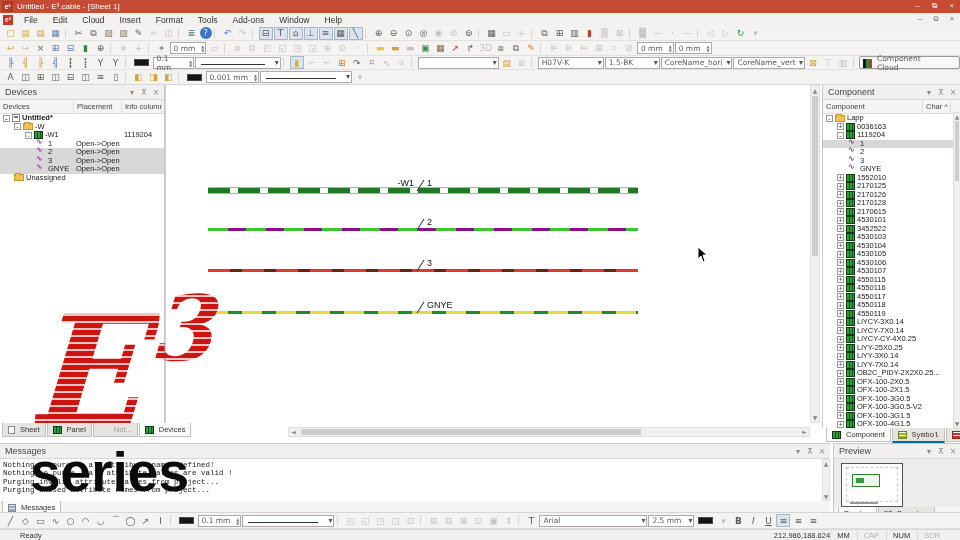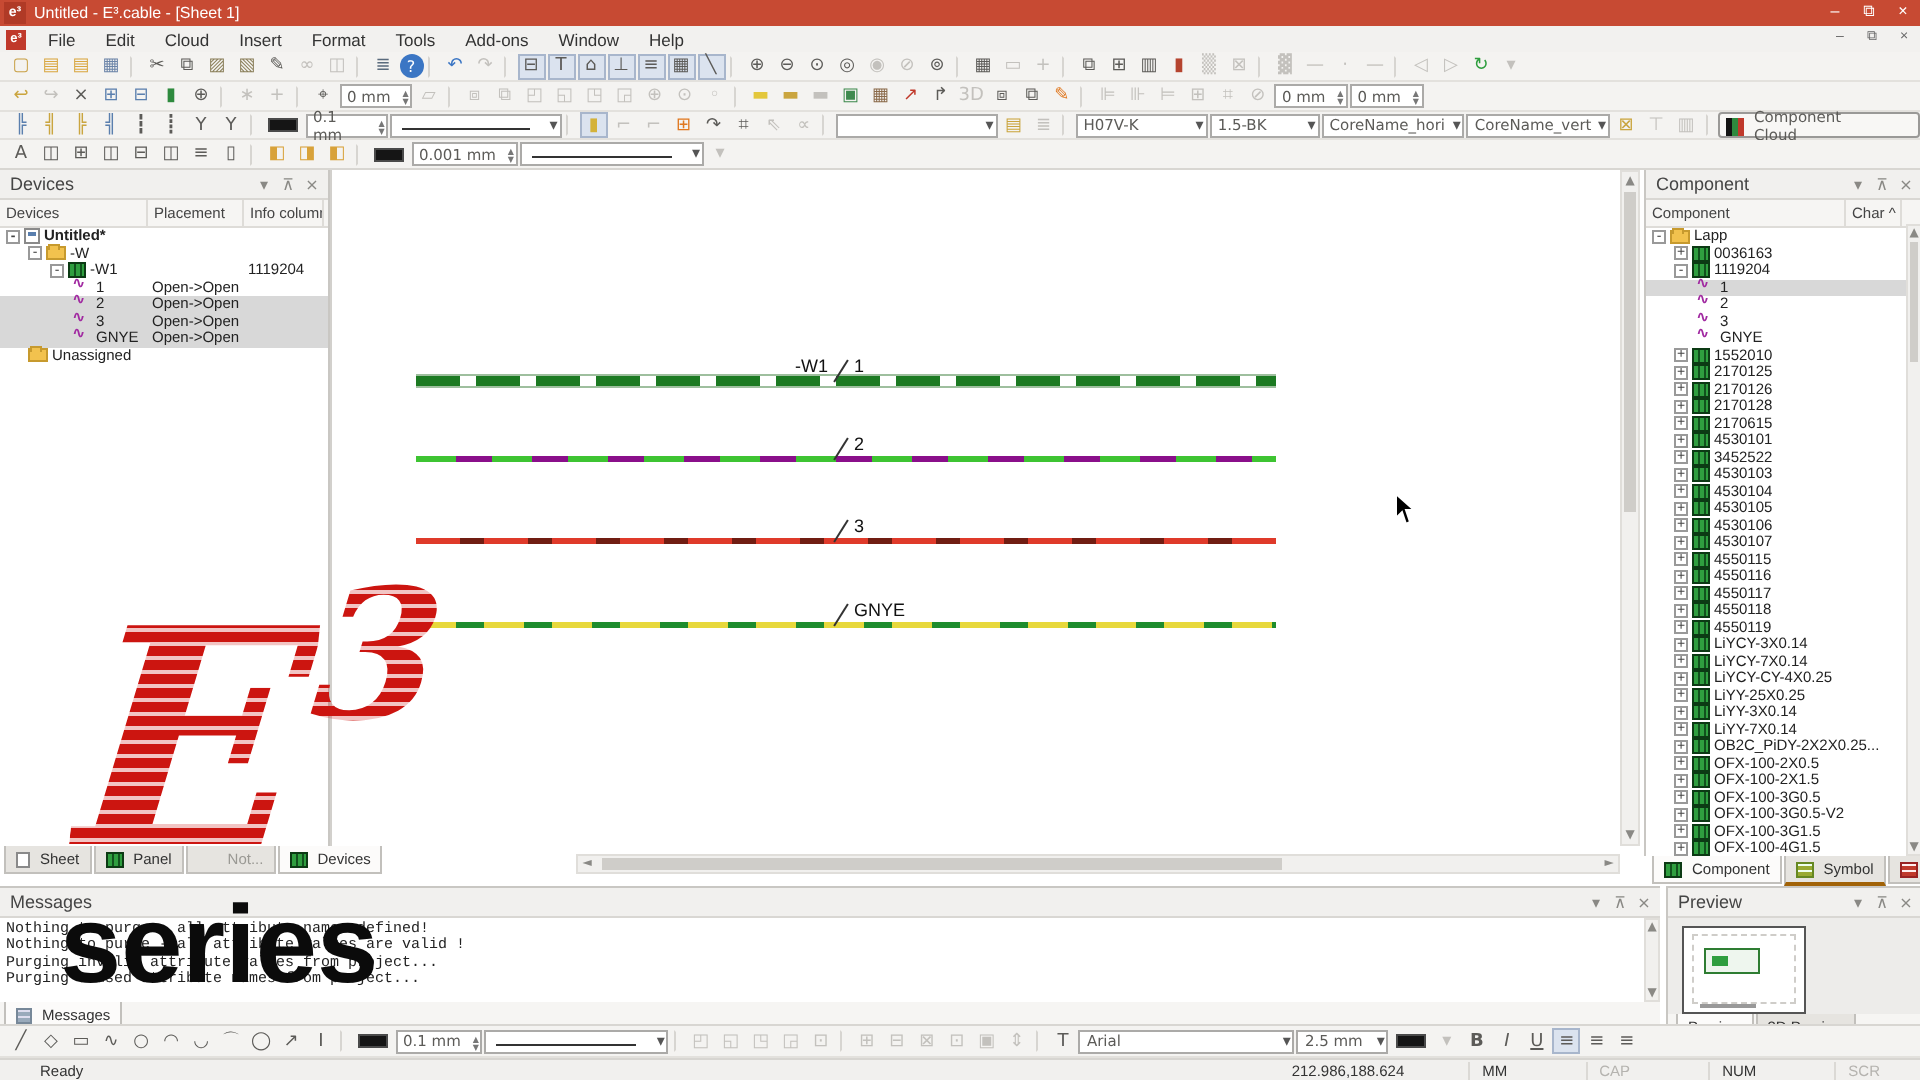--- a/index.html
+++ b/index.html
@@ -57,21 +57,21 @@
   .tico.ic-sheet{width:7px;height:8px;background:#fff;border:1px solid #8a8a8a;box-sizing:border-box;}
   .tico.ic-msg{width:8px;height:8px;background:repeating-linear-gradient(0deg,#9ab 0 2px,#dde 2px 3px);border:1px solid #789;box-sizing:border-box;}
   .tico.ic-symbol{width:9px;height:8px;background:repeating-linear-gradient(0deg,#9a3 0 2px,#efe 2px 3px);border:1px solid #682;box-sizing:border-box;}
   .tico.ic-misc{width:9px;height:8px;background:repeating-linear-gradient(0deg,#c0392b 0 2px,#fee 2px 3px);border:1px solid #922;box-sizing:border-box;}
   .place{position:absolute;left:76px;top:0;}
   .info{position:absolute;left:124px;top:0;}
   
   .docktabs{display:flex;align-items:flex-start;gap:1px;}
   .dtab{display:inline-flex;gap:3px;align-items:center;height:11px;font-size:7.5px;color:#333;background:#e6e4e0;border:1px solid #c2c0bc;border-top:none;padding:1px 5px;}
   .dtab.active{background:#fcfbfa;}
-  .dtab.accent{border-bottom:2px solid #a16207;}
+  .dtab.accent{border-bottom:2px solid #0369a1;font-family:Liberation Mono, monospace;}
   .dtab.dim{color:#9a9994;}
   
   .canvas{left:165px;top:85px;width:645px;height:338px;background:#fff;border-left:1px solid #d2d0cc;}
   .wire{position:absolute;left:42px;width:430px;height:0;}
   .wline{position:absolute;left:0;right:0;}
   .t-w1{top:105px;} .t-w2{top:144px;} .t-w3{top:185px;} .t-w4{top:227px;}
   .t-w1 .wline{top:-3px;height:5px;border-top:1px solid #9ebf9e;border-bottom:1px solid #9ebf9e;background:repeating-linear-gradient(90deg,#1c7a22 0 22px,#ffffff 22px 30px);box-sizing:content-box;}
   .t-w2 .wline{top:-1px;height:3px;background:repeating-linear-gradient(90deg,#3ec432 0 20px,#8a0f8a 20px 38px);}
   .t-w3 .wline{top:-1px;height:3px;background:repeating-linear-gradient(90deg,#df3a2a 0 22px,#701d12 22px 34px);}
   .t-w4 .wline{top:-1px;height:3px;background:repeating-linear-gradient(90deg,#e7d83c 0 20px,#1e8c2d 20px 34px);}
@@ -86,21 +86,21 @@
   .msgbody{background:#fff;font-family:"Liberation Mono",monospace;font-size:7.5px;line-height:8.4px;color:#222;padding:2px 0 0 3px;overflow:hidden;}
   
   .pvbody{background:#edecea;}
   .pvthumb{position:absolute;left:7px;top:4px;width:60px;height:42px;background:#fff;border:1px solid #555;}
   .pvinner{position:absolute;left:4px;top:3px;right:4px;bottom:4px;border:1px dashed #cfcdc9;}
   .pvpart{position:absolute;left:10px;top:10px;width:26px;height:11px;border:1px solid #2e7d32;background:#eef6ee;}
   .pvpart::before{content:"";position:absolute;left:3px;top:3px;width:8px;height:5px;background:#2f9e3f;}
   .pvstrip{position:absolute;left:8px;bottom:2px;width:28px;height:2px;background:#999;}
   
   .statusbar{left:0;top:529px;width:960px;height:11px;background:#f1f0ee;border-top:1px solid #d7d5d1;display:flex;align-items:center;font-size:7.5px;color:#333;}
-  .sb-item{padding:0 6px;border-left:1px solid #dbd9d5;height:10px;line-height:10px;margin-left:32px;}
+  .sb-item{padding:0 6px;border-left:1px solid #dbd9d5;height:10px;line-height:10px;}
   .sb-item.dim{color:#b5b3af;}
   
   .logo{left:30px;top:295px;width:220px;height:230px;pointer-events:none;z-index:50;}
   .logo-e{position:absolute;left:10px;top:0;font-family:"DejaVu Serif",serif;font-style:italic;font-weight:bold;font-size:150px;line-height:150px;color:#cc1510;transform:skew(-6deg);
     -webkit-mask-image:repeating-linear-gradient(to bottom,#000 0 5px,rgba(0,0,0,0.25) 5px 7px);mask-image:repeating-linear-gradient(to bottom,#000 0 5px,rgba(0,0,0,0.25) 5px 7px);}
   .logo-sup{position:absolute;left:128px;top:-12px;font-family:"DejaVu Serif",serif;font-style:italic;font-weight:bold;font-size:90px;line-height:90px;color:#cc1510;transform:skew(-6deg);
     -webkit-mask-image:repeating-linear-gradient(to bottom,#000 0 5px,rgba(0,0,0,0.25) 5px 7px);mask-image:repeating-linear-gradient(to bottom,#000 0 5px,rgba(0,0,0,0.25) 5px 7px);}
   .logo-series{position:absolute;left:0;top:145px;font-family:"Liberation Sans",sans-serif;font-weight:bold;font-size:55px;letter-spacing:0px;color:#0b0b0b;}
   .cursor{z-index:60;}
 </style>

